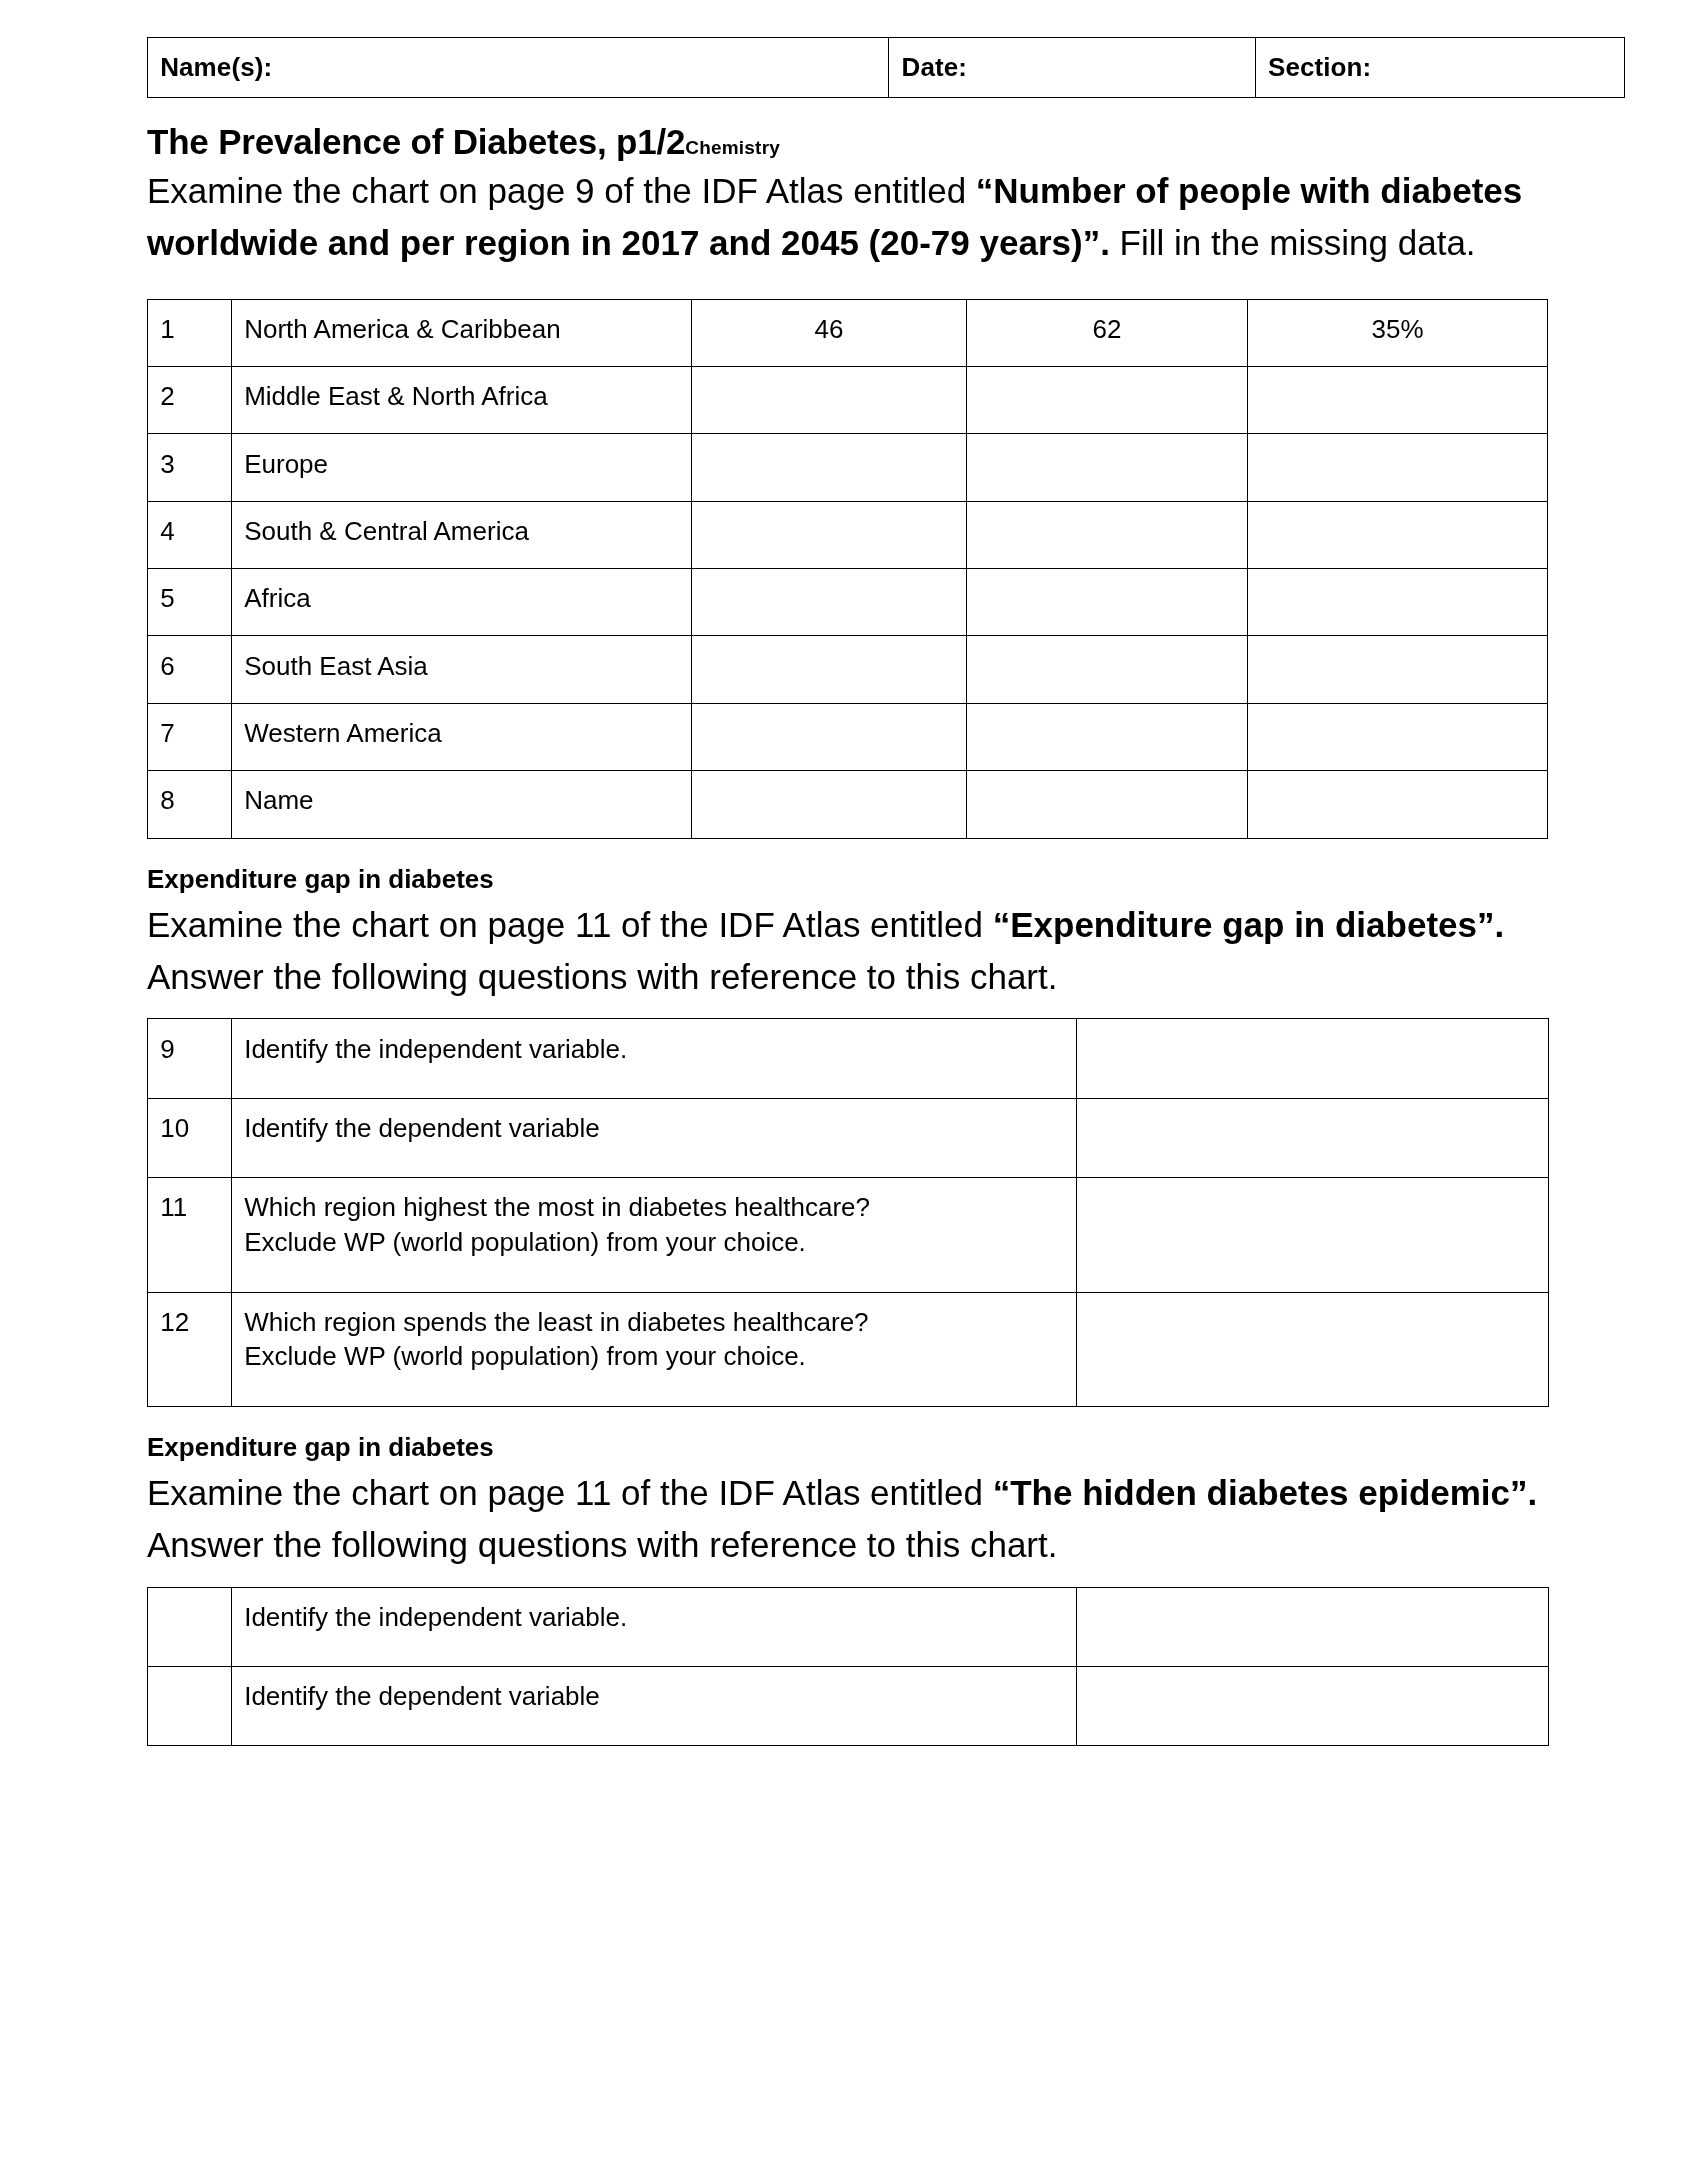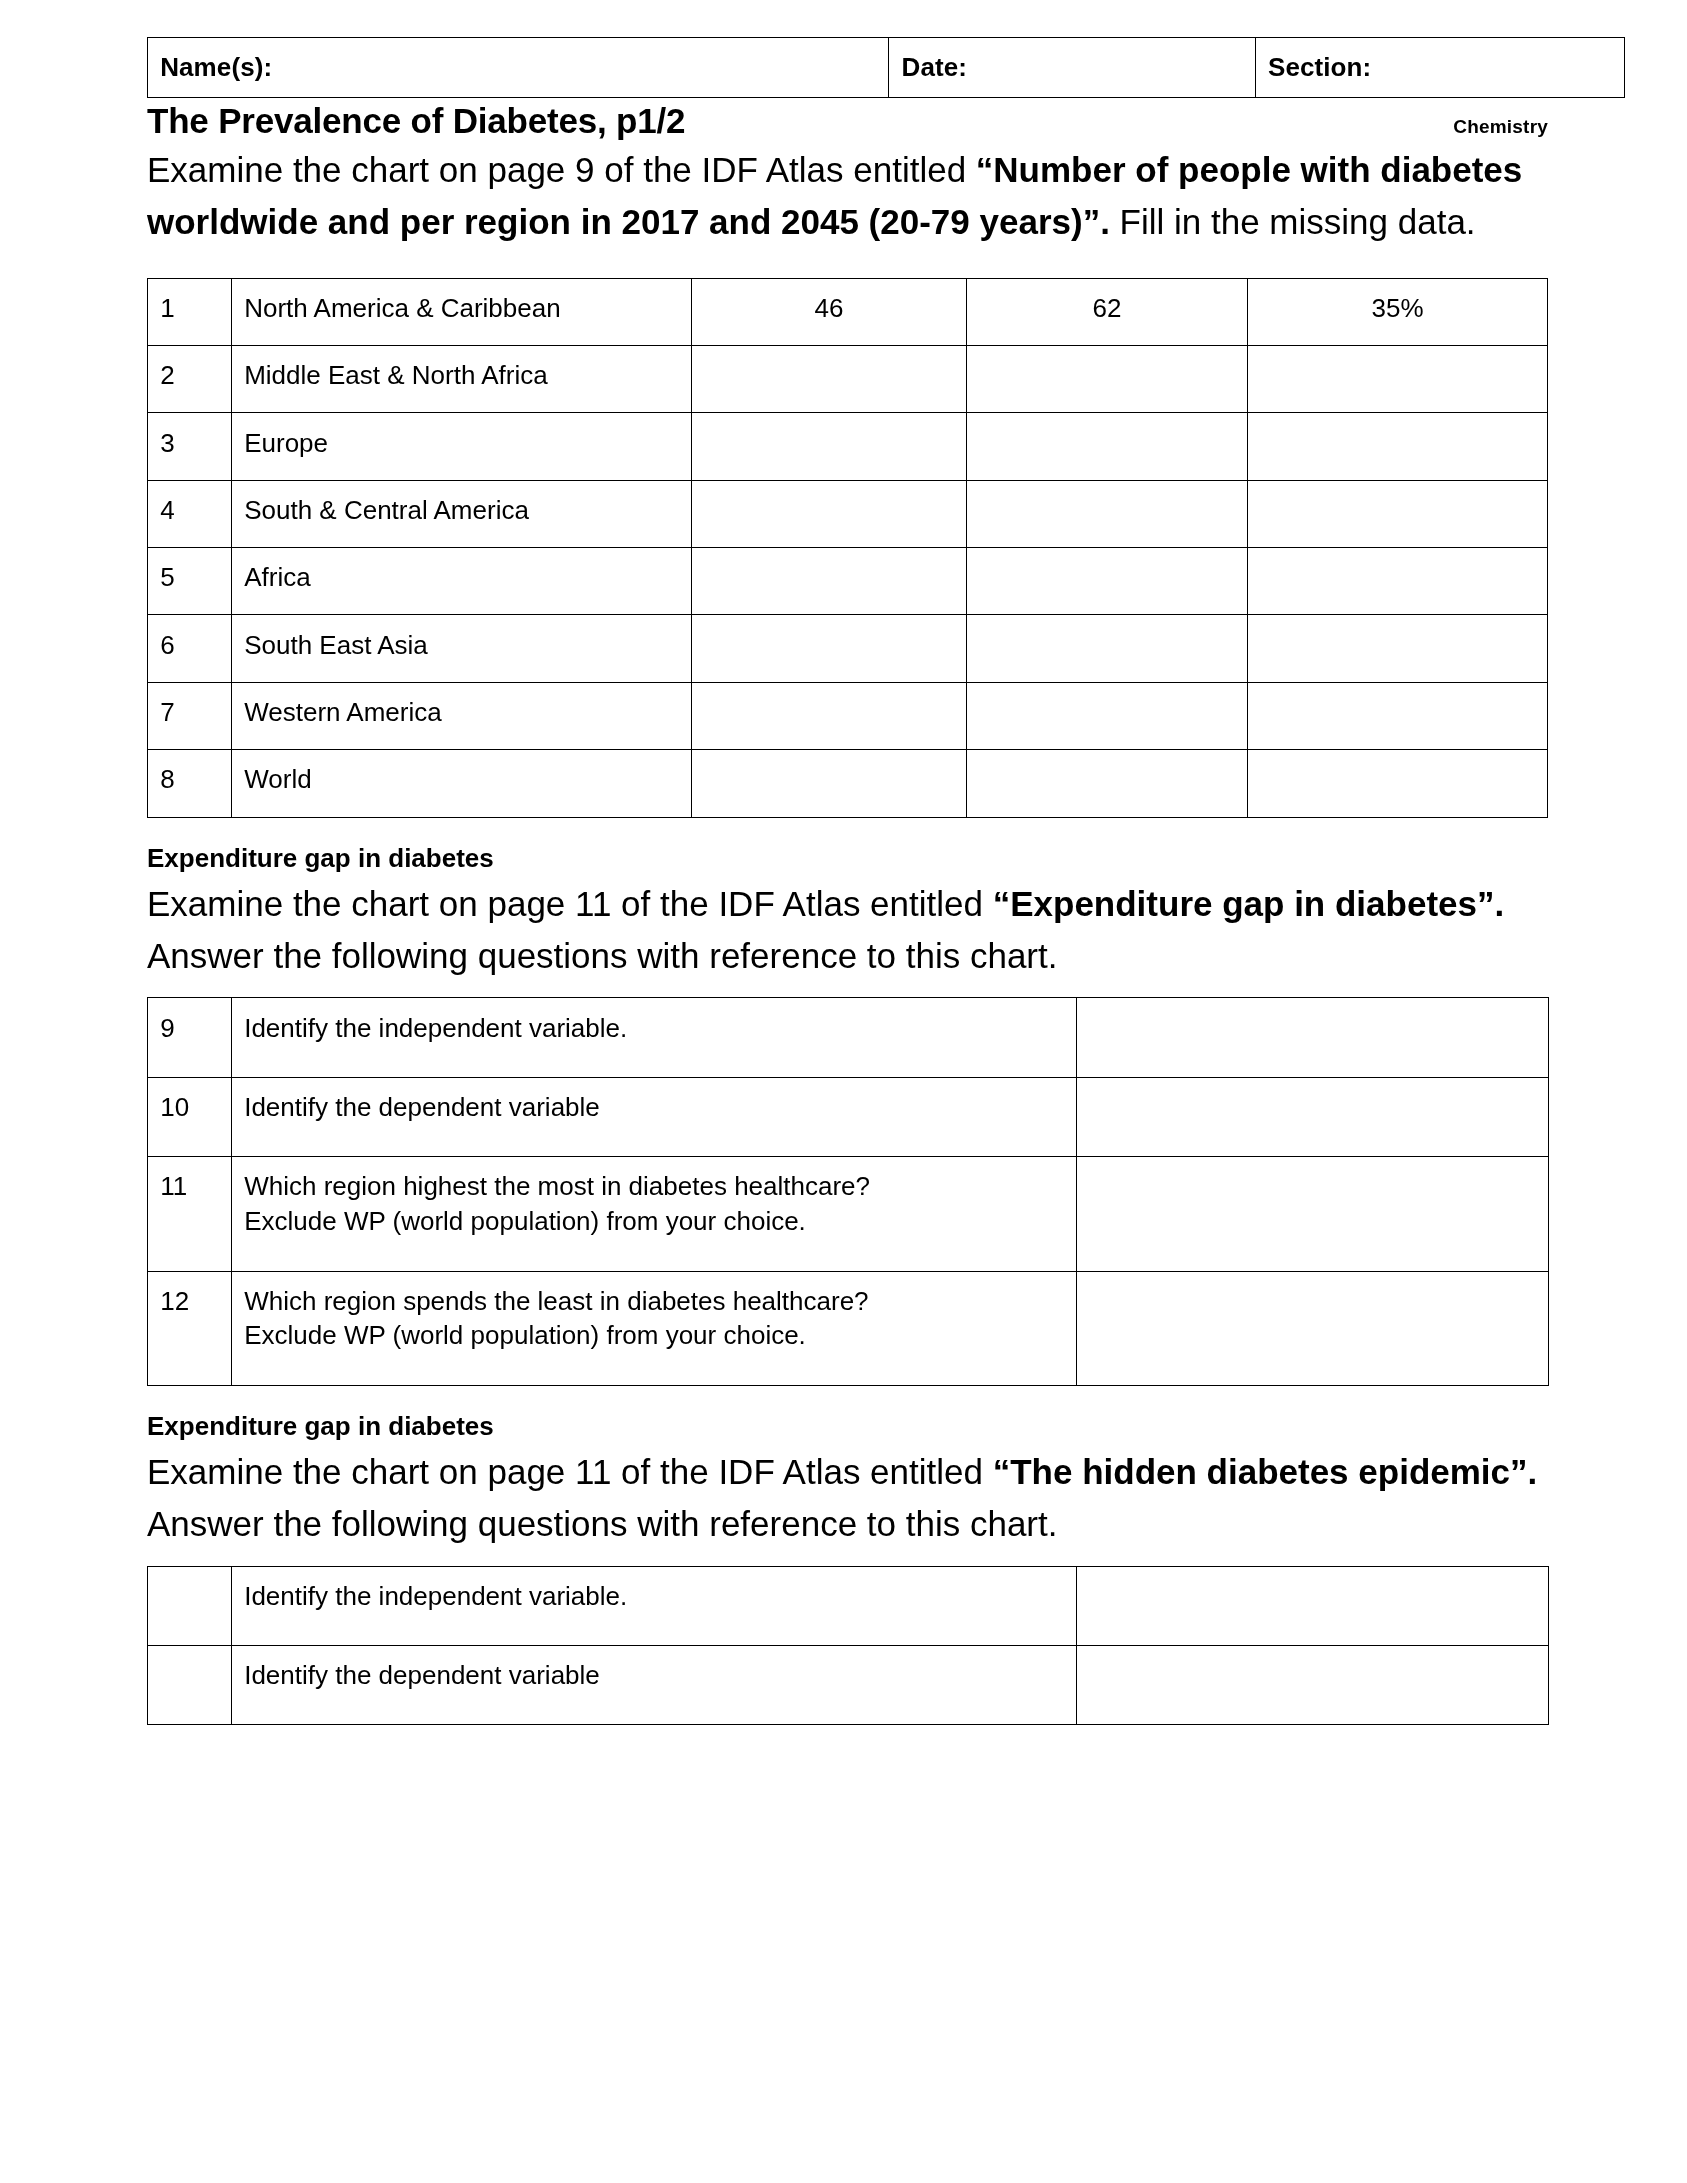--- a/index.html
+++ b/index.html
@@ -45,22 +45,21 @@
     letter-spacing: 0.1px;
   }
   .id-name  { width: 716px; }
   .id-date  { width: 341px; }
   .id-sect  { width: 344px; }
 
   
   .titlerow {
     display: flex;
     align-items: baseline;
-    justify-content: space-between;
-    margin-top: 4px;
+    margin-top: 25px;
     width: 1401px;
   }
   .doctitle {
     font-size: 35px;
     font-weight: bold;
     letter-spacing: -0.2px;
     line-height: 1.1;
   }
   .subject {
     font-size: 19px;
@@ -199,21 +198,21 @@
       </tr>
       <tr>
         <td>7</td>
         <td>Western America</td>
         <td class="cellnum"></td>
         <td class="cellnum"></td>
         <td class="cellnum"></td>
       </tr>
       <tr>
         <td>8</td>
-        <td>World</td>
+        <td>Name</td>
         <td class="cellnum"></td>
         <td class="cellnum"></td>
         <td class="cellnum"></td>
       </tr>
     </tbody>
       </table>
 
     <div class="secheading">Expenditure gap in diabetes</div>
     <div class="para"><span>Examine the chart on page 11 of the IDF Atlas entitled </span><b>“Expenditure gap in diabetes”.</b><span>  Answer the following questions with reference to this chart.</span></div>
 

